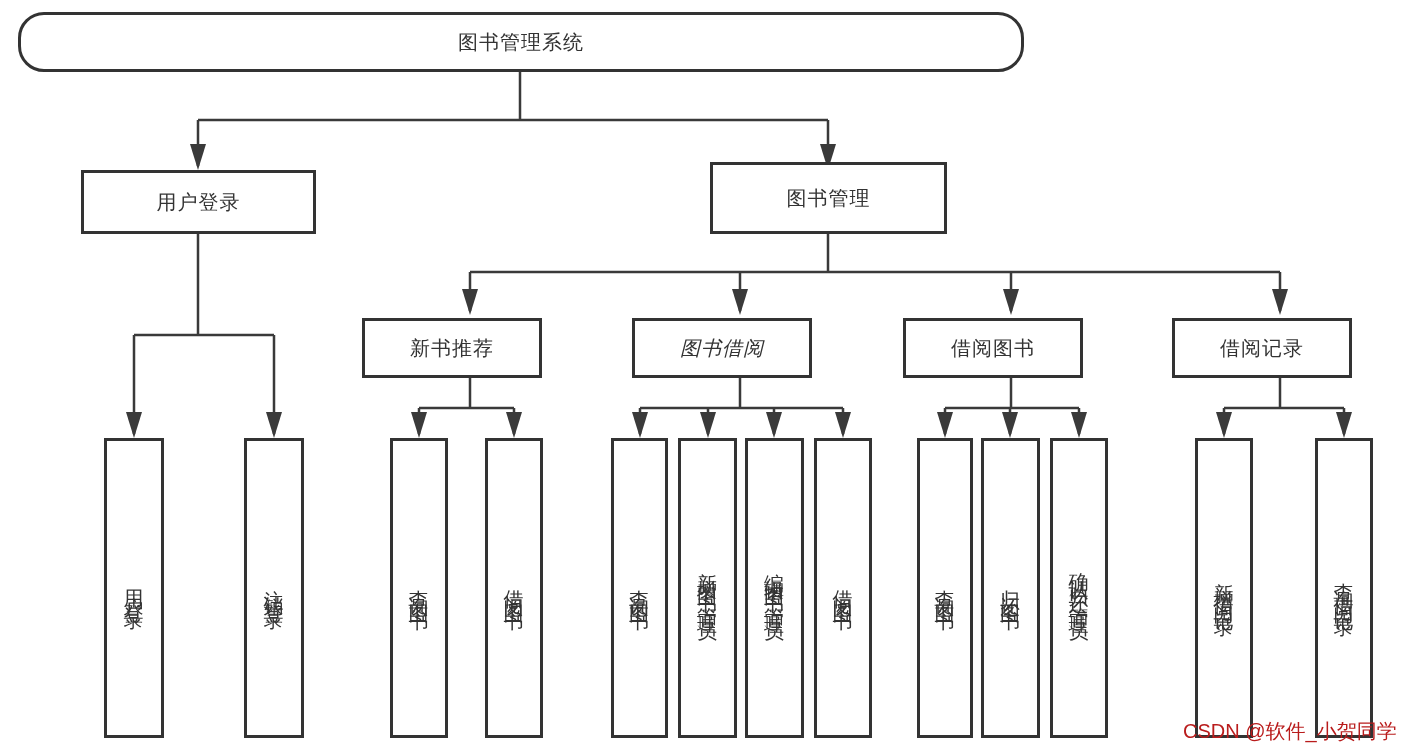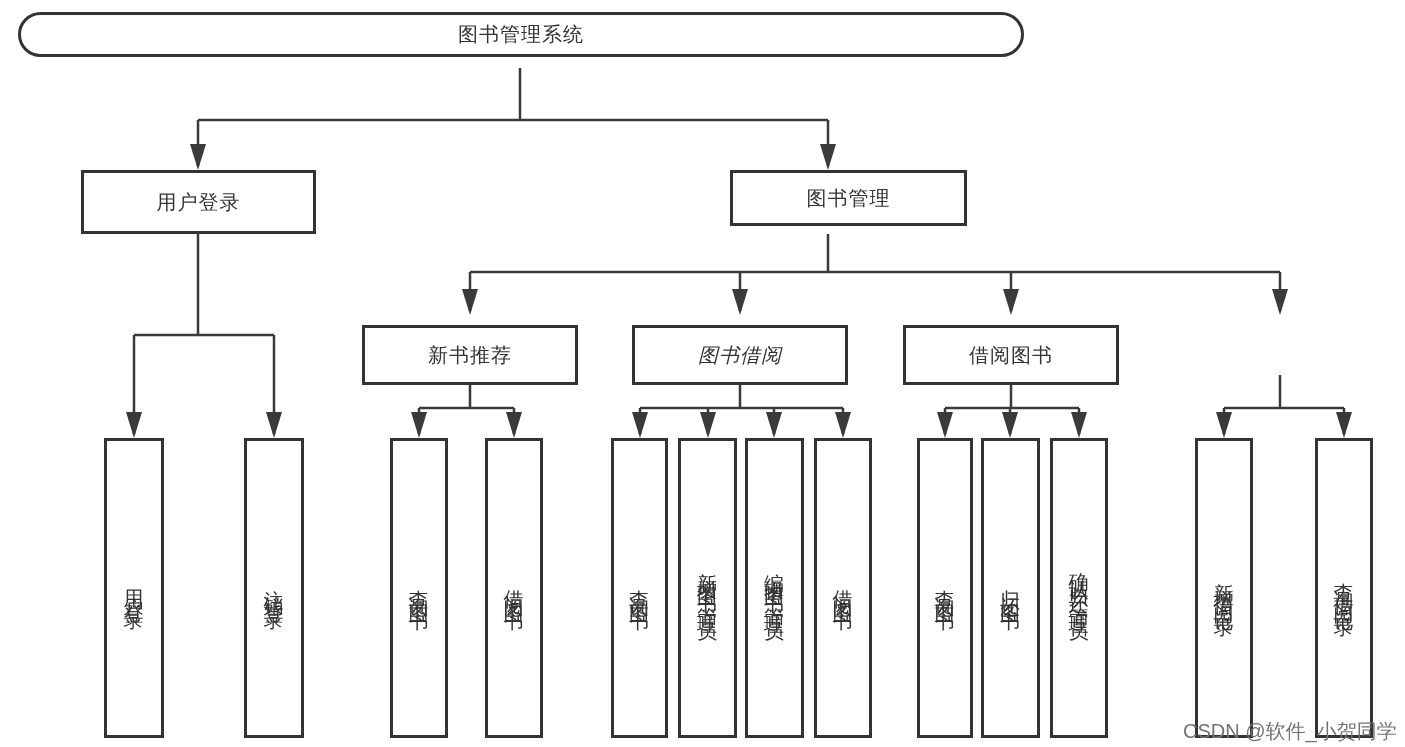--- a/index.html
+++ b/index.html
@@ -36,24 +36,24 @@
     letter-spacing: 1px;
   }
   .node-v span {
     writing-mode: vertical-rl;
     text-orientation: mixed;
     font-size: 20px;
     letter-spacing: 7px;
     line-height: 1;
     color: #333333;
   }
-  .root-box    { left: 18px;  top: 12px;  width: 1006px; height: 45px; border-radius: 26px; }
+  .root-box    { left: 18px;  top: 12px;  width: 1006px; height: 60px; border-radius: 26px; }
   .l2-a        { left: 81px;  top: 170px; width: 235px;  height: 64px; }
-  .l2-b        { left: 710px; top: 170px; width: 237px;  height: 56px; margin-left: 20px; }
-  .l3          { top: 325px;  height: 60px; width: 216px; }
+  .l2-b        { left: 710px; top: 162px; width: 237px;  height: 72px; }
+  .l3          { top: 318px;  height: 60px; width: 180px; }
   .l3-1 { left: 362px; }
   .l3-2 { left: 632px; font-style: italic; }
   .l3-3 { left: 903px; }
   .l3-4 { left: 1172px; }
   .leaf { top: 438px; height: 300px; }
   .leaf-a1 { left: 104px;  width: 60px; }
   .leaf-a2 { left: 244px;  width: 60px; }
   .leaf-b1 { left: 390px;  width: 58px; }
   .leaf-b2 { left: 485px;  width: 58px; }
   .leaf-c1 { left: 611px;  width: 57px; }
@@ -63,21 +63,21 @@
   .leaf-d1 { left: 917px;  width: 56px; }
   .leaf-d2 { left: 981px;  width: 59px; }
   .leaf-d3 { left: 1050px; width: 58px; }
   .leaf-e1 { left: 1195px; width: 58px; }
   .leaf-e2 { left: 1315px; width: 58px; }
   .watermark {
     position: absolute;
     left: 1183px;
     top: 718px;
     font-size: 20px;
-    color: #737373;
+    color: #b91c1c;
     white-space: nowrap;
     z-index: 5;
   }
 </style>
 </head>
 <body>
 
 <div class="stage">
 
   <svg class="connectors" width="1405" height="747" viewBox="0 0 1405 747" xmlns="http://www.w3.org/2000/svg">
@@ -132,20 +132,23 @@
 
   <div class="node node-h l3 l3-1">
     <span>新书推荐</span>
   </div>
   <div class="node node-h l3 l3-2">
     <span>图书借阅</span>
   </div>
   <div class="node node-h l3 l3-3">
     <span>借阅图书</span>
   </div>
+  <div class="node node-h l3 l3-4">
+    <span>借阅记录</span>
+  </div>
 
   <div class="node node-v leaf leaf-a1">
     <span>用户登录</span>
   </div>
   <div class="node node-v leaf leaf-a2">
     <span>注销登录</span>
   </div>
 
   <div class="node node-v leaf leaf-b1">
     <span>查询图书</span>

